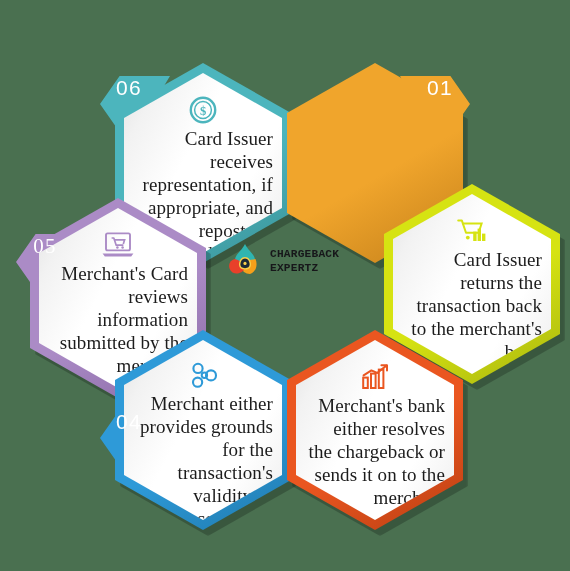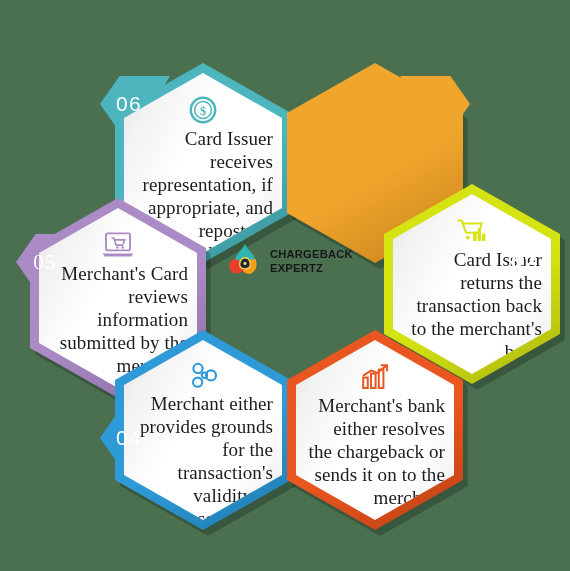--- a/index.html
+++ b/index.html
@@ -44,21 +44,21 @@
   .hex .icon { height:34px; display:flex; align-items:center; justify-content:center; margin-bottom:3px; }
   .hex .body {
     font-size:19px; line-height:1.21; color:#1c1c1c;
     text-align:right; letter-spacing:.1px;
   }
 
   
   .numtab {
     position:absolute;
     width:70px; height:56px;
-    display:flex; align-items:center;
+    display:flex; align-items:flex-start;
     color:#ffffff; font-size:21px; letter-spacing:1.2px;
     font-family:"Liberation Sans", sans-serif; font-weight:300;
   }
   .numtab .slab {
     position:absolute; inset:0;
   }
   .numtab span { position:relative; z-index:2; width:100%; }
   .numtab.right .slab {
     clip-path:polygon(0% 0%, 72% 0%, 100% 50%, 72% 100%, 0% 100%, 24% 50%);
     -webkit-clip-path:polygon(0% 0%, 72% 0%, 100% 50%, 72% 100%, 0% 100%, 24% 50%);
@@ -71,21 +71,21 @@
   .numtab.left span { text-align:center; padding-right:12px; }
 
   
   #logo {
     position:absolute; left:225px; top:238px;
     width:140px; height:46px;
     display:flex; align-items:center; gap:5px;
   }
   #logo .mark { width:40px; height:40px; flex:0 0 40px; position:relative; }
   #logo .txt {
-    font-family:Liberation Sans, sans-serif;
+    font-family:Liberation Mono, monospace;
     font-weight:bold; color:#17171a;
     font-size:11.2px; line-height:1.28; letter-spacing:.2px;
   }
   #logo .txt div { white-space:nowrap; }
 </style>
 </head>
 <body>
 
 <div id="stage">
 
@@ -103,20 +103,21 @@
           <circle cx="15" cy="15" r="8.4" fill="none" stroke="#4cb5bd" stroke-width="1.5"></circle>
           <text x="15" y="20" text-anchor="middle" font-size="12.5" font-family="Liberation Serif, serif" font-weight="bold" fill="#4cb5bd">$</text>
         </svg>
       </div>
       <div class="body">Card Issuer receives representation, if appropriate, and reposts to cardholder's account</div>
     </div>
   </div>
 
   <div class="numtab right" style="left:400px; top:76px;">
     <div class="slab" style="background:#f0a52c;"></div>
+    <span>01</span>
   </div>
   <div class="hex" style="left:287px; top:63px;">
     <div class="shadowlayer"></div>
     <div class="outer" style="background:linear-gradient(150deg,#f0a52c 0%,#f0a52c 55%,#c4801a 100%);"></div>
   </div>
 
   <div class="numtab left" style="left:16px; top:234px;font-family:Liberation Serif, serif;">
     <div class="slab" style="background:#ab8bc6;"></div>
     <span>05</span>
   </div>

